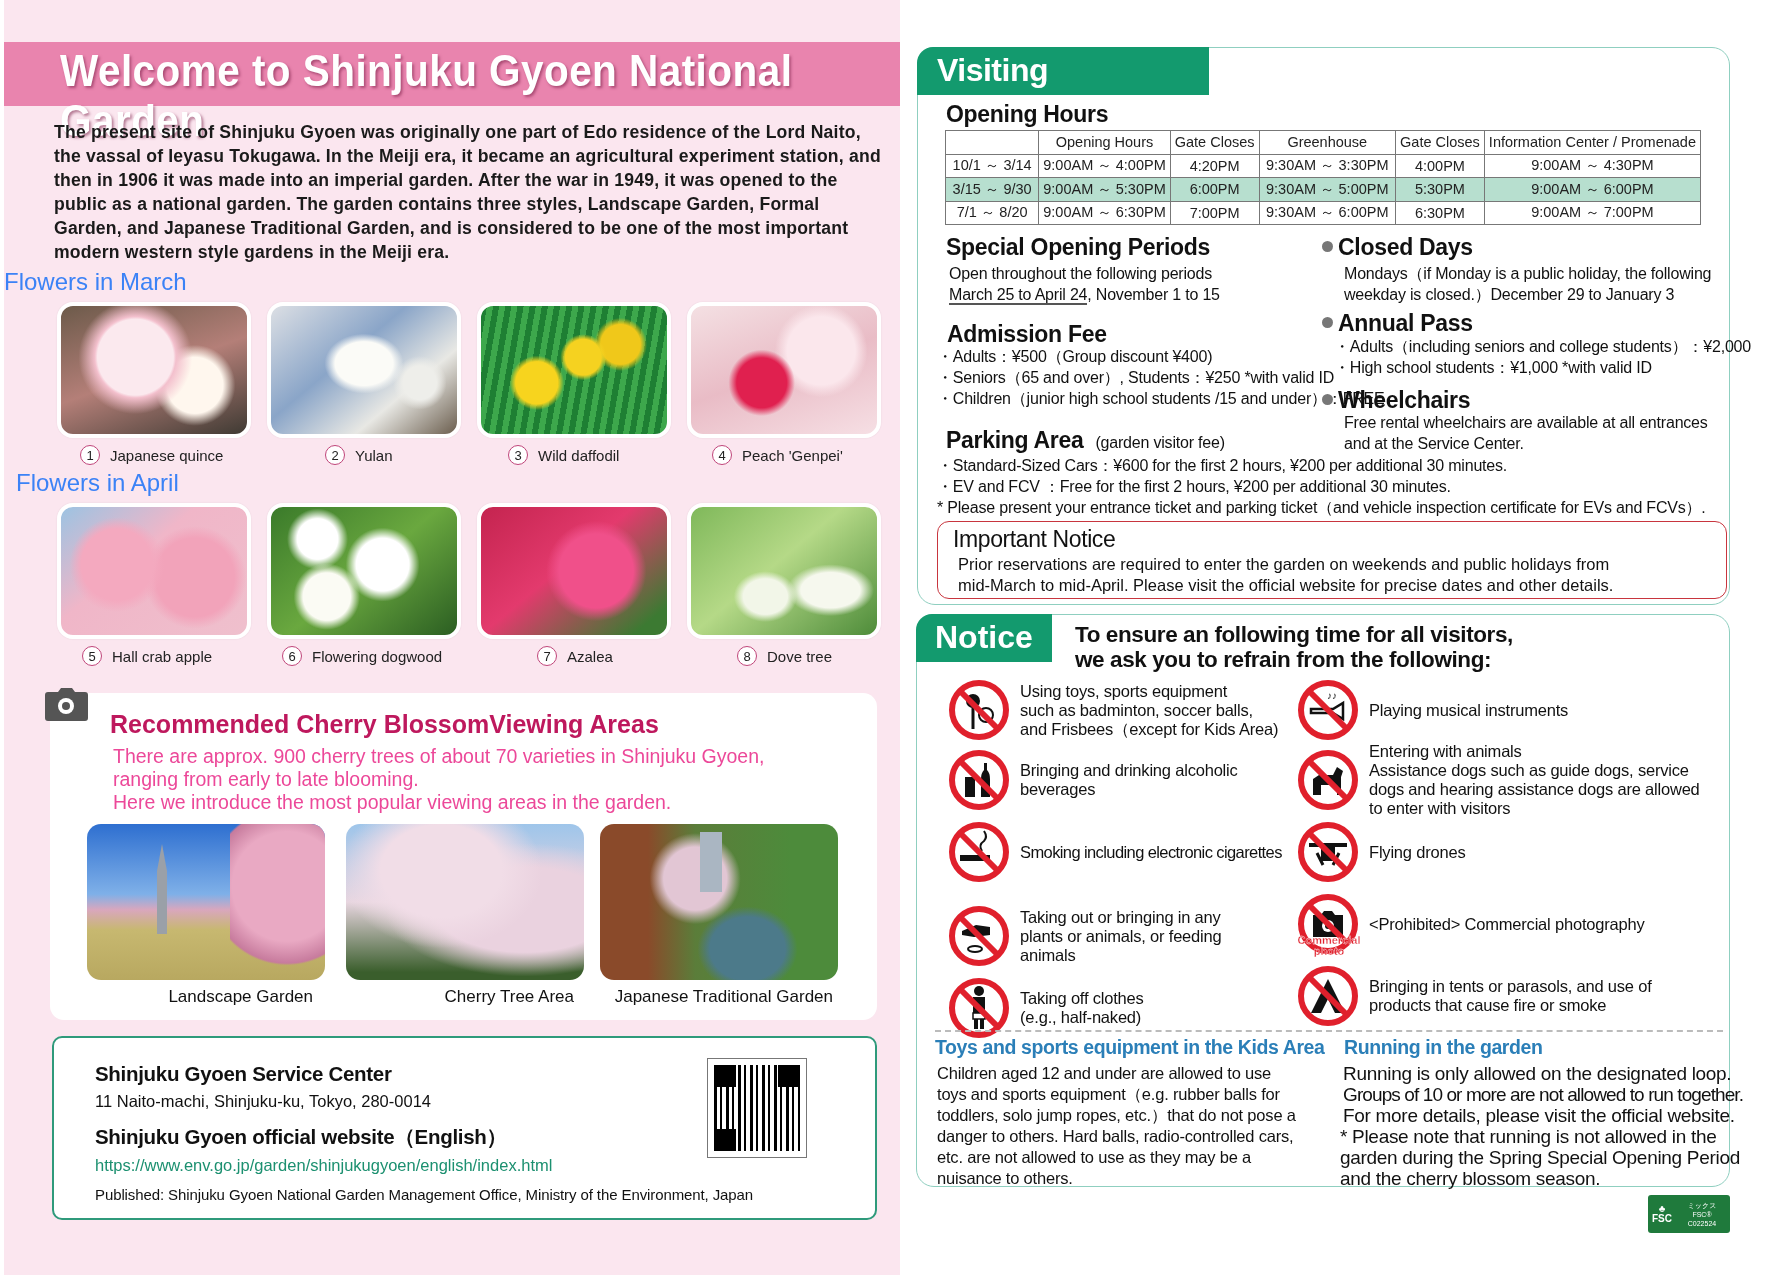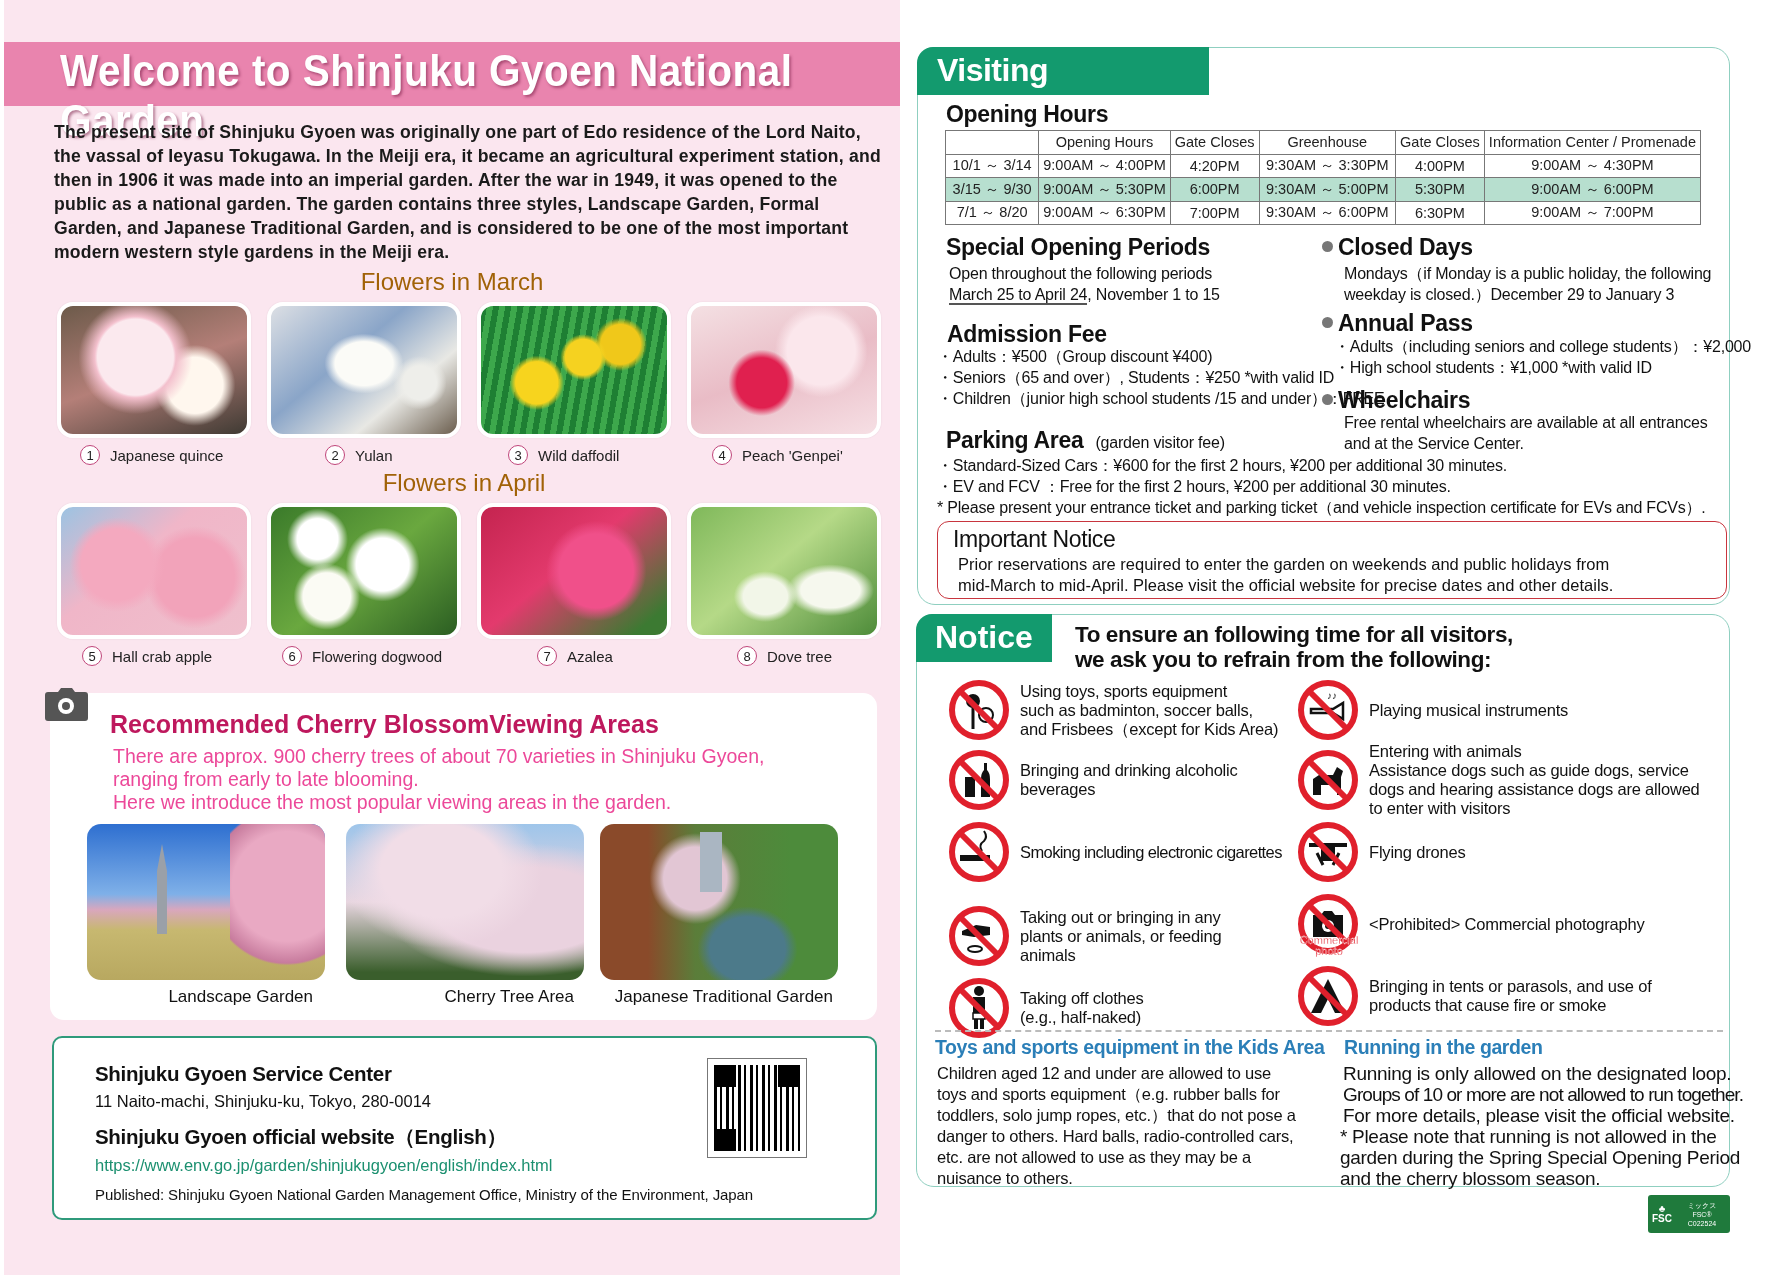--- a/index.html
+++ b/index.html
@@ -4,21 +4,21 @@
 <style>
 *{box-sizing:border-box;margin:0;padding:0}
 html,body{width:1781px;height:1275px;background:#fff;overflow:hidden}
 body{position:relative;font-family:"Liberation Sans",sans-serif;color:#111}
 .abs{position:absolute}
 
 #left{left:4px;top:0;width:896px;height:1275px;background:#fbe6ef}
 #title-bar{left:4px;top:42px;width:896px;height:64px;background:#e984ae}
 #title-text{left:60px;top:46px;width:840px;font-size:44px;font-weight:bold;color:#fff;letter-spacing:0.5px;text-shadow:2px 2px 3px rgba(120,30,70,.55);font-family:"Liberation Sans",sans-serif;transform:scaleX(0.92);transform-origin:left}
 #intro{left:54px;top:120px;width:832px;font-size:17.6px;line-height:24px;font-weight:bold;color:#1a1a1a;letter-spacing:0.2px}
-.sec-head{font-size:24px;color:#a16207;text-align:center;width:100%}
+.sec-head{font-size:24px;color:#3b82f6;width:100%}
 .flower{width:194px;height:136px;border-radius:16px;border:4px solid #fff;overflow:hidden;box-shadow:0 0 2px rgba(0,0,0,.08)}
 .flabel{font-size:15px;color:#222;display:flex;align-items:center;gap:10px;white-space:nowrap}
 .num{display:inline-flex;width:20px;height:20px;border:1.5px solid #c0457a;border-radius:50%;align-items:center;justify-content:center;font-size:13px;background:#fff;color:#222}
 #rec-box{left:50px;top:693px;width:827px;height:327px;background:#fff;border-radius:14px}
 #rec-title{left:110px;top:710px;font-size:25px;font-weight:bold;color:#be185d}
 #rec-text{left:113px;top:745px;font-size:19.5px;line-height:23px;color:#ec4899;width:760px}
 .gphoto{border-radius:14px;overflow:hidden;width:238px;height:156px}
 .glabel{font-size:17px;color:#111;text-align:right}
 #svc-box{left:52px;top:1036px;width:825px;height:184px;background:#fff;border:2px solid #2f9a7b;border-radius:10px}
 
@@ -335,21 +335,21 @@
     <div class="rtext">Flying drones</div>
   </div>
   <div class="rule" style="height:66px;margin-top:6px;position:relative">
     <svg class="noicon" viewBox="0 0 62 62">
         <use href="#nosign"></use>
         <path d="M16 22 h8 l3-4 h8 l3 4 h8 v22 h-30Z" fill="#111"></path>
         <circle cx="31" cy="33" r="6" fill="#fff"></circle>
         <circle cx="31" cy="33" r="3" fill="#111"></circle>
         <use href="#noslash"></use>
       </svg>
-    <div class="abs" style="left:-8px;top:44px;width:80px;font-size:11px;line-height:11px;color:#e0202c;text-align:center;font-weight:normal;-webkit-text-stroke:0.3px #fff">Commercial photo</div>
+    <div class="abs" style="left:-8px;top:44px;width:80px;font-size:11px;line-height:11px;color:#e0202c;text-align:center;font-weight:bold;-webkit-text-stroke:0.3px #fff">Commercial photo</div>
     <div class="rtext">&lt;Prohibited&gt; Commercial photography</div>
   </div>
   <div class="rule" style="height:66px;margin-top:6px">
     <svg class="noicon" viewBox="0 0 62 62">
         <use href="#nosign"></use>
         <path d="M31 14 L14 48 h10 l7-14 l7 14 h10Z" fill="#111"></path>
         <use href="#noslash"></use>
       </svg>
     <div class="rtext">
         <div>Bringing in tents or parasols, and use of</div>

